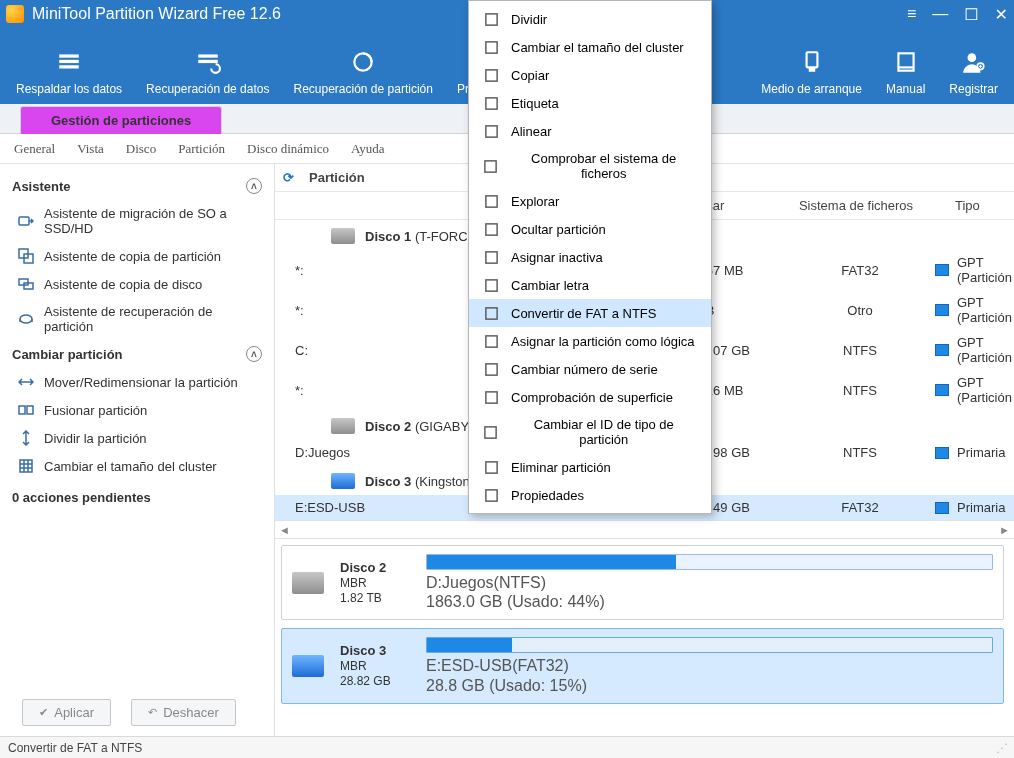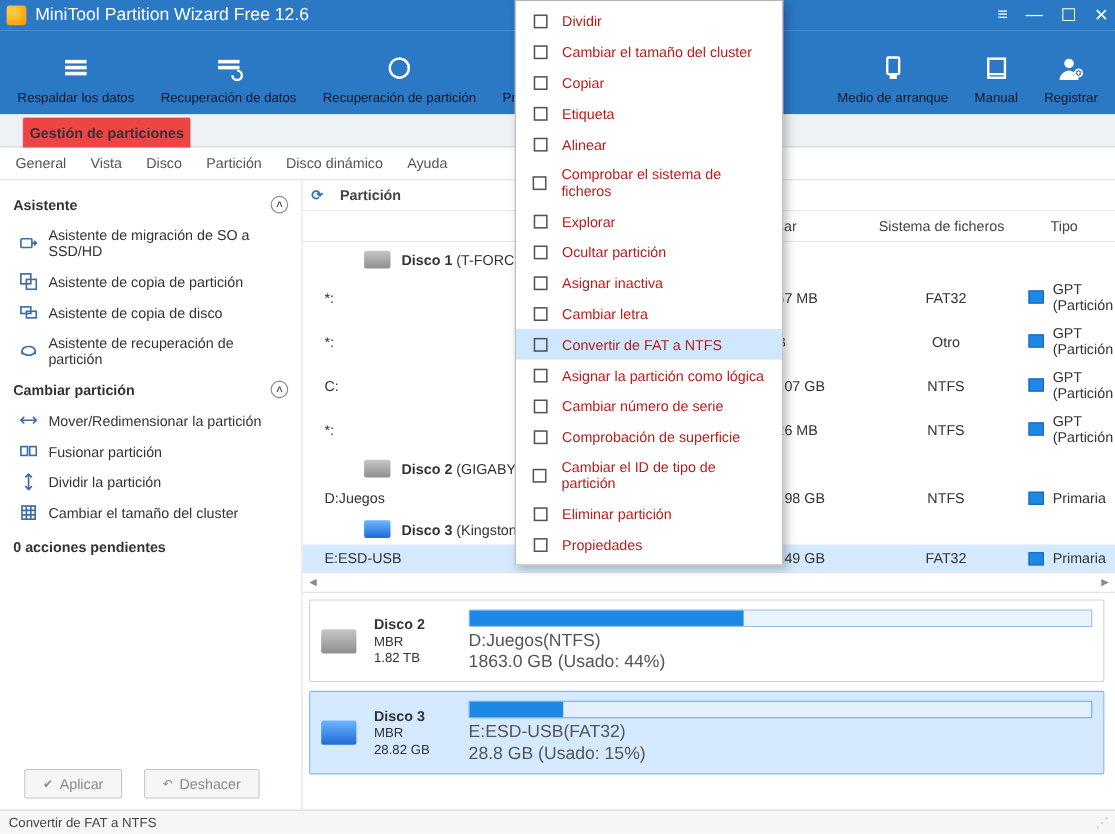--- a/index.html
+++ b/index.html
@@ -6,31 +6,31 @@
 body { width: 1014px; height: 758px; background: #fff; overflow: hidden; font-size: 13px; color: #333; position: relative; }
 
 
 .titlebar { height: 28px; background: linear-gradient(#2b78c5,#2b78c5); display: flex; align-items: center; padding: 0 6px; color: #fff; }
 .titlebar .logo { width: 18px; height: 18px; background: radial-gradient(circle at 30% 30%, #ffd54a, #ff8c00); border-radius: 3px; margin-right: 8px; }
 .titlebar .title { flex: 1; font-size: 16px; }
 .titlebar .winbtns { display: flex; gap: 16px; font-size: 16px; align-items:center; }
 .titlebar .winbtns span { cursor: pointer; }
 
 
-.maintoolbar { height: 76px; background: #2b78c5; display: flex; align-items: center; color: #0f172a; padding: 0 4px; }
+.maintoolbar { height: 76px; background: #2b78c5; display: flex; align-items: center; color: #ffffff; padding: 0 4px; }
 .tbitem { display: flex; flex-direction: column; align-items: center; justify-content: flex-end; padding: 6px 12px 8px; font-size: 12px; cursor: pointer; height:100%; }
 .tbitem .tbicon { width: 28px; height: 28px; margin-bottom: 6px; display:flex; align-items:center; justify-content:center; }
 .tbicon svg { width: 26px; height: 26px; fill:#fff; }
 .tbspacer { flex: 1; }
 
 
 .tabrow { height: 30px; background: #eef2f6; display: flex; align-items: flex-end; padding-left: 20px; gap:0; border-bottom:1px solid #d0d4d8;}
-.tab { padding: 6px 6px; font-size: 13px; background:#ef4444; border:1px solid #d0d4d8; border-bottom:none; border-radius:3px 3px 0 0; font-weight:600; position:relative; top:1px;}
+.tab { padding: 6px 30px; font-size: 13px; background:#d946ef; border:1px solid #d0d4d8; border-bottom:none; border-radius:3px 3px 0 0; font-weight:600; position:relative; top:1px;}
 .menurow { height: 30px; display: flex; align-items: center; gap: 22px; padding-left: 14px; color:#555; font-size:13px; border-bottom:1px solid #e2e2e2;}
-.menurow span { cursor: pointer; }
+.menurow span { cursor: pointer; font-family: Liberation Serif, serif; }
 
 
 .mainarea { display: flex; height: calc(758px - 28px - 76px - 30px - 30px - 22px); }
 .sidebar { width: 275px; border-right: 1px solid #e2e2e2; padding: 8px 8px; overflow:hidden;}
 .shead { font-weight:600; font-size:13px; padding:6px 4px; display:flex; align-items:center; justify-content:space-between;}
 .shead .chev { width:16px; height:16px; border:1px solid #888; border-radius:50%; display:flex; align-items:center; justify-content:center; font-size:10px; color:#555; }
 .sitem { display:flex; align-items:center; gap:10px; padding:6px 4px 6px 10px; font-size:13px; cursor:pointer; color:#333;}
 .sitem .sicn { width:16px; height:16px; display:flex; align-items:center; justify-content:center; color:#3a6ea5;}
 .sitem .sicn svg{width:16px;height:16px;fill:none;stroke:#3a6ea5;stroke-width:1.5;}
 .pending { font-weight:600; padding:10px 4px; }
@@ -67,21 +67,21 @@
 .dmap .dmeta b{font-weight:600;font-size:13px;}
 .dmap .dbarwrap{flex:1;}
 .dbar{height:16px;border:1px solid #9bbbe0;background:#e9f3ff;position:relative;border-radius:1px;}
 .dbar .fill{position:absolute;top:0;left:0;bottom:0;background:#1e88e5;}
 .dtxt{font-size:16px;color:#555;margin-top:3px;line-height:1.2;}
 .dmap.sel{background:#d5eaff;border-color:#84b8ea;}
 .dmap.sel .dbar{border-color:#6ba7e0;background:#e3effa;}
 
 
 .ctxmenu { position:absolute; top:0; left:468px; width:244px; background:#fff; border:1px solid #b7b7b7; box-shadow:3px 3px 8px rgba(0,0,0,0.25); padding:4px 0; z-index:100;}
-.ctxitem{display:flex;align-items:center;gap:12px;padding:6px 14px;font-size:13px;color:#b91c1c;cursor:pointer;}
+.ctxitem{display:flex;align-items:center;gap:12px;padding:6px 14px;font-size:13px;color:#000000;cursor:pointer;text-align:center;}
 .ctxitem .ci{width:16px;height:16px;display:flex;align-items:center;justify-content:center;color:#555;}
 .ctxitem .ci svg{width:15px;height:15px;fill:none;stroke:#555;stroke-width:1.5;}
 .ctxitem.hl{background:#cfe7ff;}
 
 
 .statusbar{position:absolute;left:0;right:0;bottom:0;height:22px;border-top:1px solid #d9d9d9;background:#f6f6f6;display:flex;align-items:center;padding:0 8px;font-size:12px;color:#444;justify-content:space-between;}
 .statusbar .grip{color:#bbb; letter-spacing:-2px;}
 </style>
 </head>
 <body>

